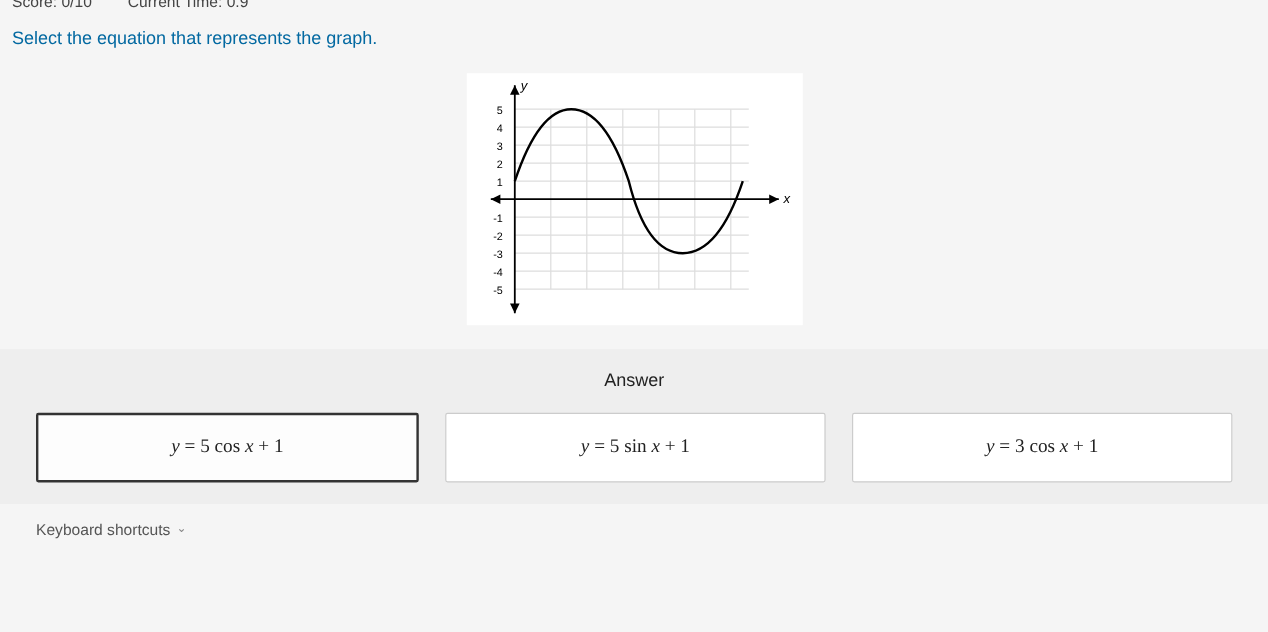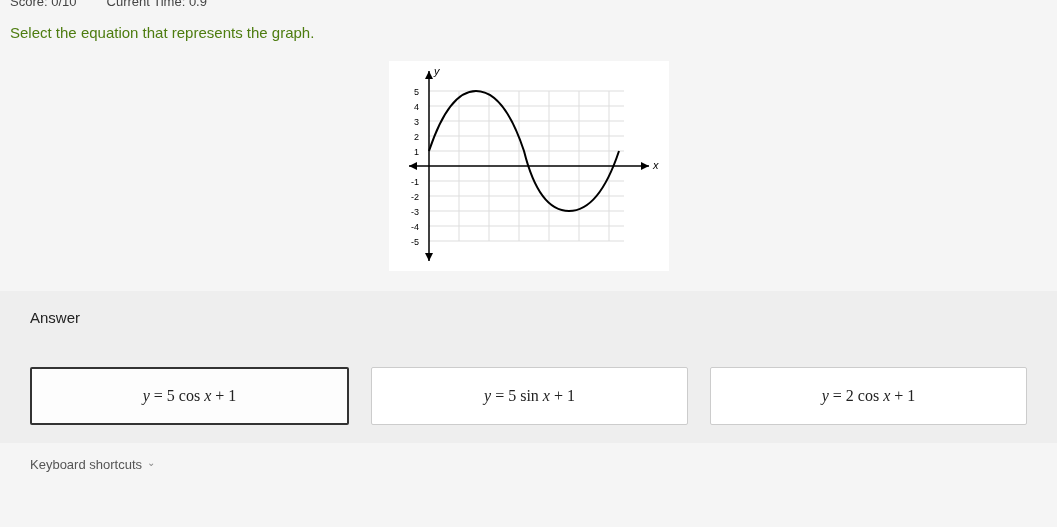--- a/index.html
+++ b/index.html
@@ -15,61 +15,61 @@
       display: flex;
       gap: 30px;
       padding: 0 10px;
       font-size: 13px;
       color: #444;
       margin-top: -6px;
     }
     .question-text {
       padding: 15px 10px 10px 10px;
       font-size: 15px;
-      color: #4d7c0f;
+      color: #0369a1;
     }
     .graph-container {
       display: flex;
       justify-content: center;
       padding: 10px 0 20px 0;
     }
     .graph-svg {
       background: #fff;
     }
     .answer-section {
       background: #eeeeee;
       padding: 18px 30px;
       margin: 0;
     }
     .answer-label {
       font-size: 15px;
       color: #222;
       margin-bottom: 18px;
       font-weight: normal;
+      text-align: center;
     }
     .options-row {
       display: flex;
       gap: 22px;
       justify-content: space-between;
     }
     .option-btn {
       flex: 1;
       background: #fff;
       border: 1px solid #ccc;
       border-radius: 2px;
       padding: 18px 10px;
       text-align: center;
       font-family: 'Times New Roman', serif;
       font-size: 16px;
       font-style: italic;
       color: #222;
       cursor: pointer;
       min-width: 0;
       white-space: nowrap;
-      margin-top: 23px;
     }
     .option-btn.selected {
       border: 2px solid #333;
       background: #fdfdfd;
     }
     .math { font-style: italic; font-family: 'Times New Roman', serif; }
     .footer {
       padding: 14px 30px;
       font-size: 13px;
       color: #555;
@@ -155,21 +155,21 @@
 <div class="answer-section">
   <div class="answer-label">Answer</div>
   <div class="options-row">
     <button class="option-btn selected">
       <span class="math">y <span class="norm">= 5 cos</span> x <span class="norm">+ 1</span></span>
     </button>
     <button class="option-btn">
       <span class="math">y <span class="norm">= 5 sin</span> x <span class="norm">+ 1</span></span>
     </button>
     <button class="option-btn">
-      <span class="math">y <span class="norm">= 2 cos</span> x <span class="norm">+ 1</span></span>
+      <span class="math">y <span class="norm">= 3 cos</span> x <span class="norm">+ 1</span></span>
     </button>
   </div>
 </div>
 
 <div class="footer">
   <span class="kbd-shortcuts">
     <span>Keyboard shortcuts</span>
     <span class="chev">⌄</span>
   </span>
 </div>

